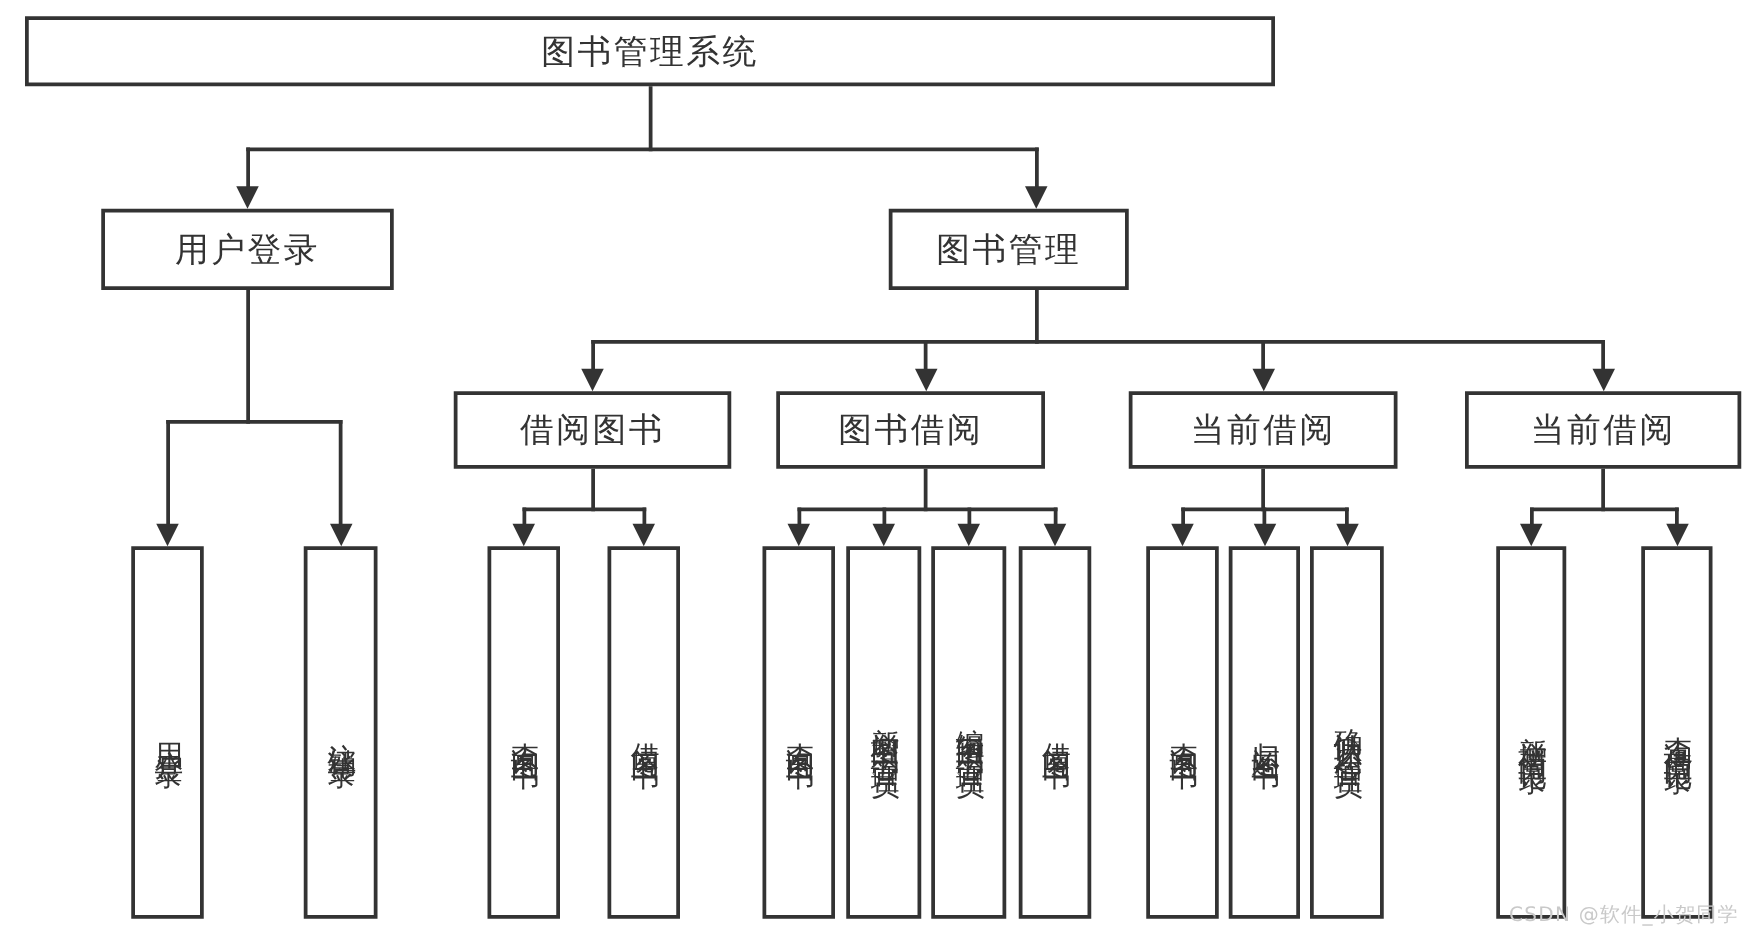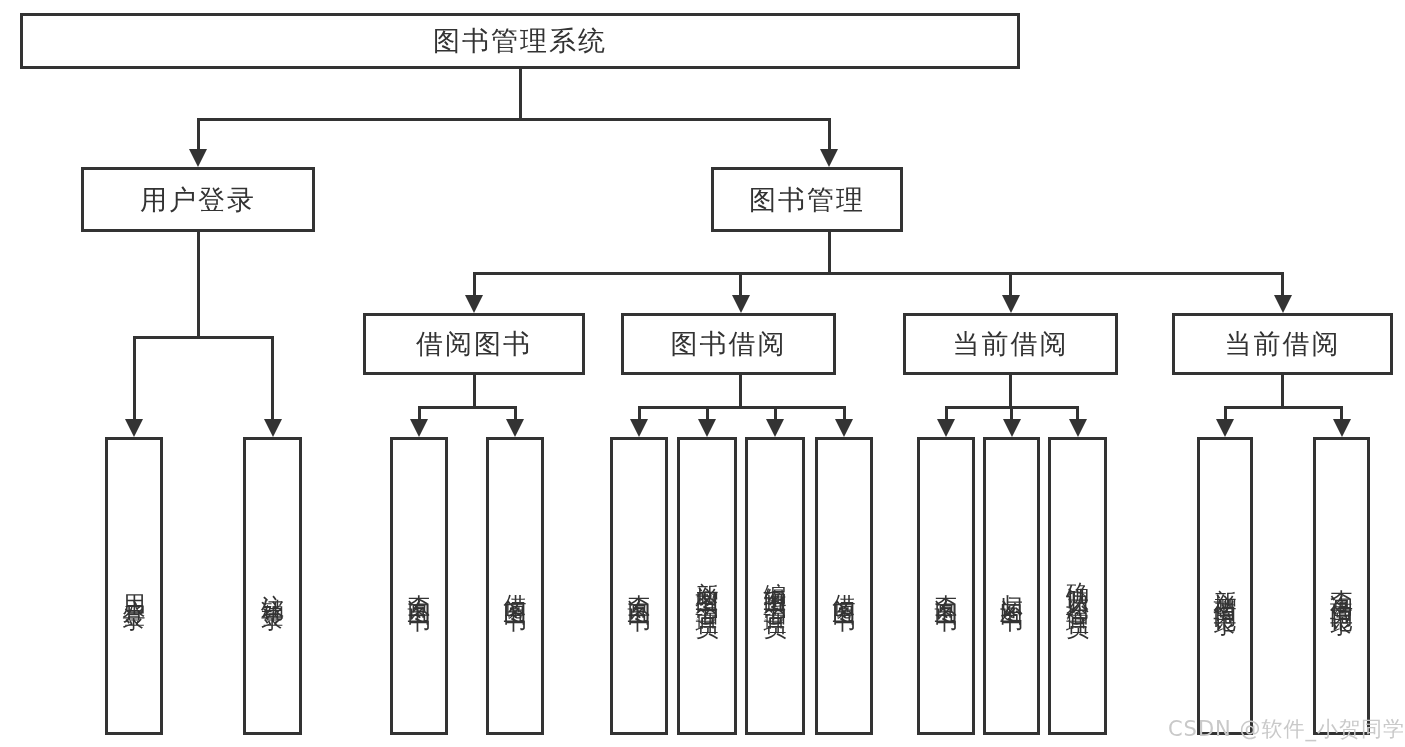--- a/index.html
+++ b/index.html
@@ -43,23 +43,23 @@
   .arrow {
     position: absolute;
     width: 0;
     height: 0;
     border-left: 9px solid transparent;
     border-right: 9px solid transparent;
     border-top: 18px solid var(--line, #333333);
   }
   #watermark {
     position: absolute;
-    right: 0;
+    right: 14px;
     bottom: 4px;
-    font-size: 21px;
+    font-size: 16px;
     letter-spacing: 1px;
     color: var(--watermark, #c9c9c9);
     z-index: 10;
     white-space: nowrap;
   }
 </style>
 </head>
 <body>
 
 <div id="stage" style="--bg: #ffffff; --line: #333333; --box-border: #333333; --text: #333333; --watermark: #c9c9c9;">

